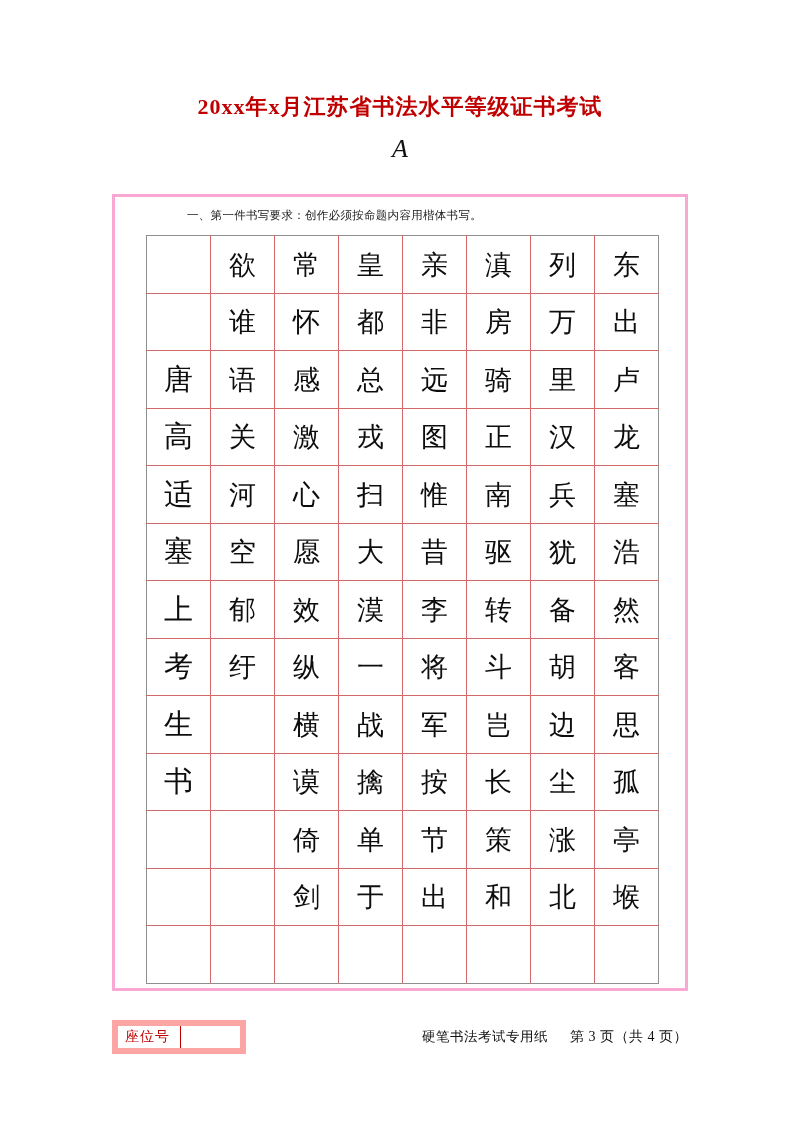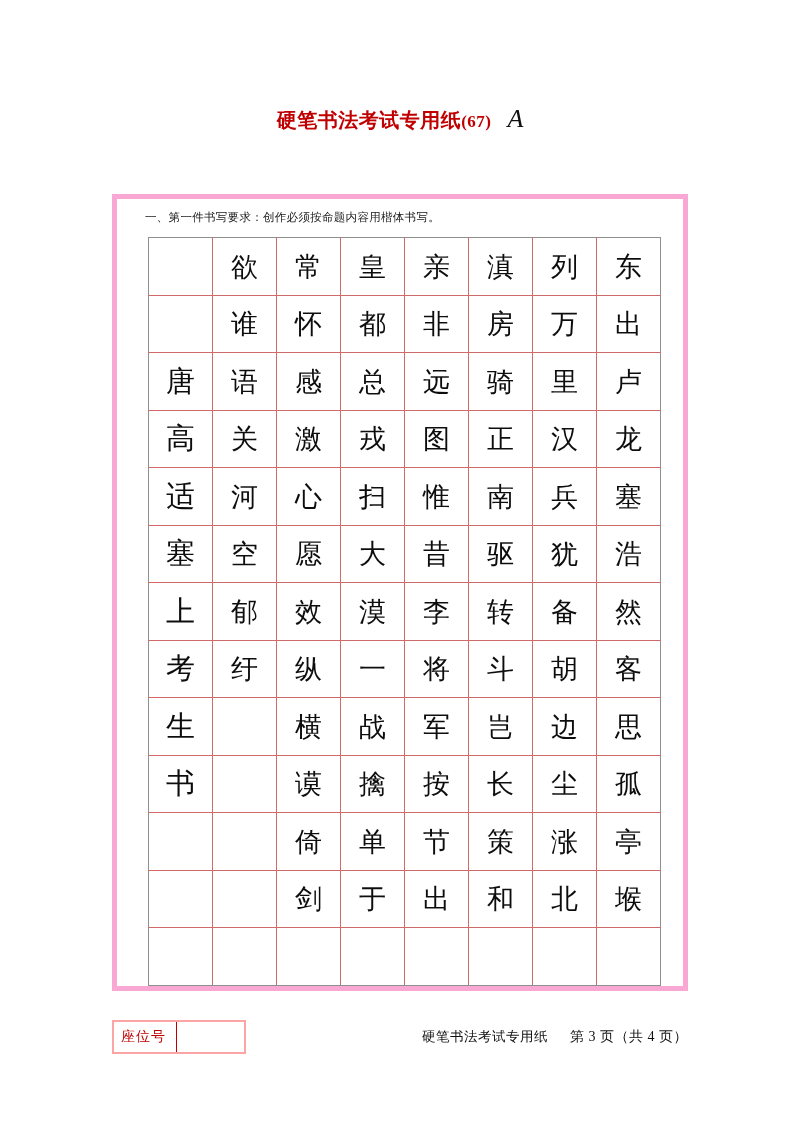--- a/index.html
+++ b/index.html
@@ -55,23 +55,24 @@
     font-weight: 500;
   }
 
   
   .answer-box {
     position: absolute;
     left: 112px;
     top: 194px;
     width: 576px;
     height: 797px;
-    border: 5px solid #f9a8d4;
+    border: 3px solid #f9a8d4;
     box-sizing: border-box;
     background: #fff;
+    padding-left: 44px;
   }
   .instruction {
     font-size: 11.5px;
     color: #1a1a1a;
     padding: 11px 0 0 28px;
     letter-spacing: 0.3px;
     font-family: "Liberation Sans", sans-serif;
   }
 
   
@@ -113,21 +114,21 @@
   table.grid tr:last-child td { border-bottom: 1px solid #8f8f8f; }
   table.grid td:last-child { border-right: 1px solid #8f8f8f; }
 
   
   .seat-box {
     position: absolute;
     left: 112px;
     top: 1020px;
     width: 134px;
     height: 34px;
-    border: 2px solid #fca5a5;
+    border: 6px solid #fca5a5;
     box-sizing: border-box;
     display: flex;
     align-items: center;
   }
   .seat-label {
     color: #c00000;
     font-size: 14px;
     padding-left: 7px;
     letter-spacing: 1px;
     width: 62px;
@@ -154,24 +155,22 @@
     align-items: baseline;
   }
   .footer-right .pageinfo { font-size: 14px; }
 </style>
 </head>
 <body>
 
 <div class="page">
 
   <div class="header">
+    <div class="title-line1">20xx年x月江苏省书法水平等级证书考试</div>
     <div class="title-line2-wrap">
-      <div class="title-line2">
-        <span>硬笔书法考试专用纸</span><span class="paren">(67)</span>
-      </div>
       <div class="form-mark">A</div>
     </div>
   </div>
 
   <div class="answer-box">
     <div class="instruction">一、第一件书写要求：创作必须按命题内容用楷体书写。</div>
 
     <div class="grid-wrap">
       <table class="grid">
         <tbody id="grid-body">

